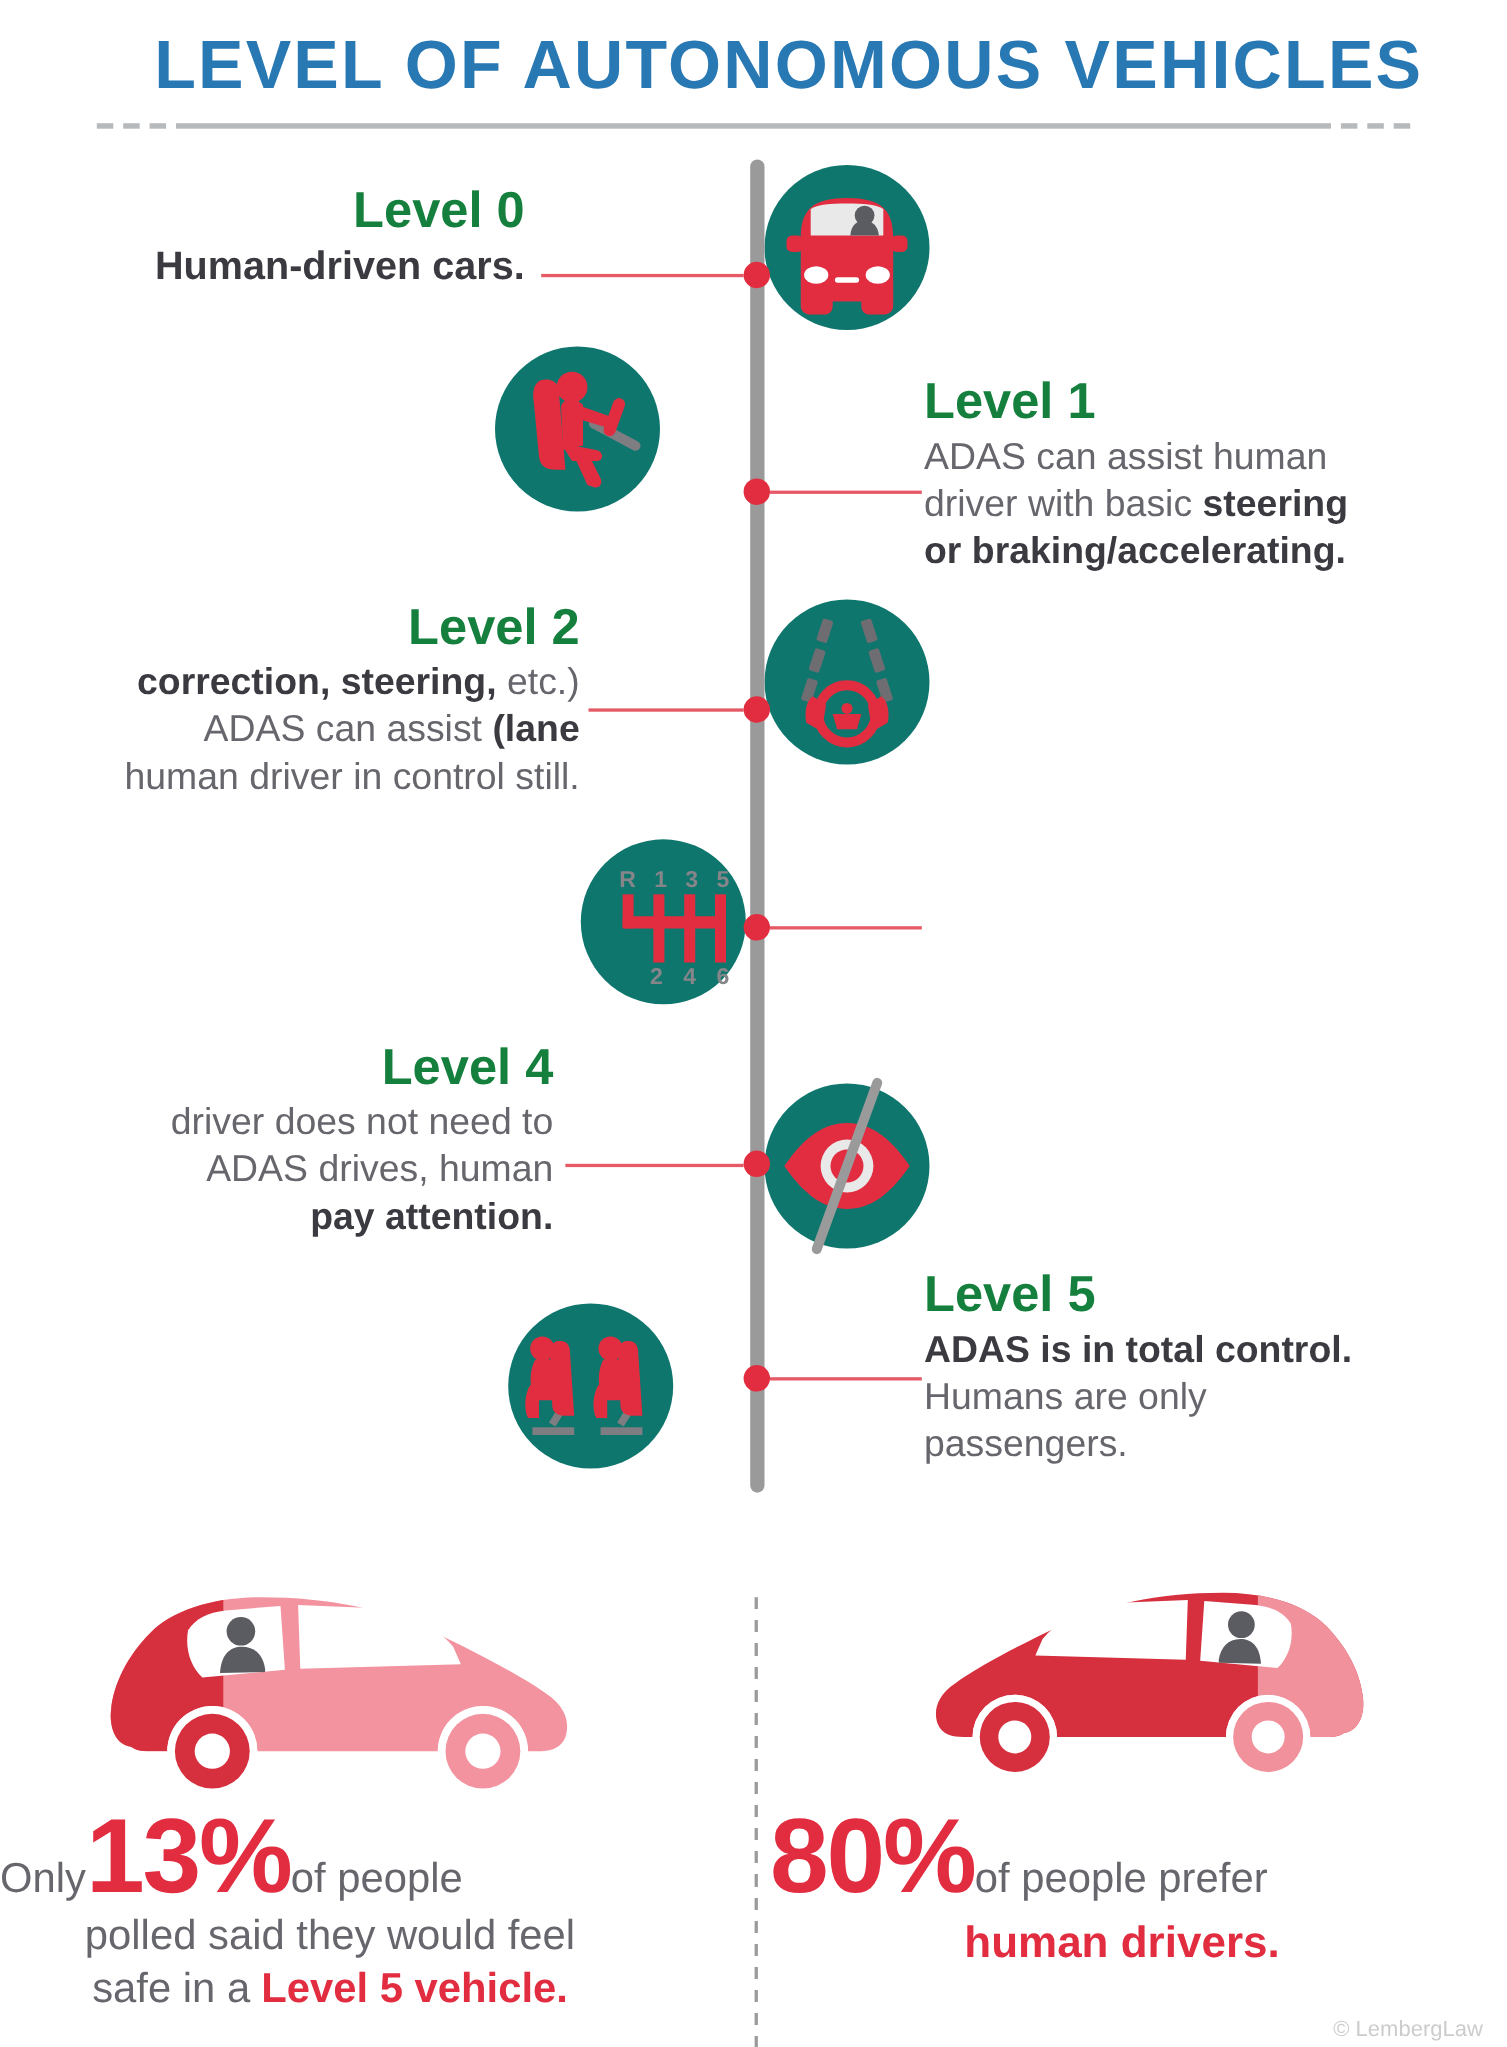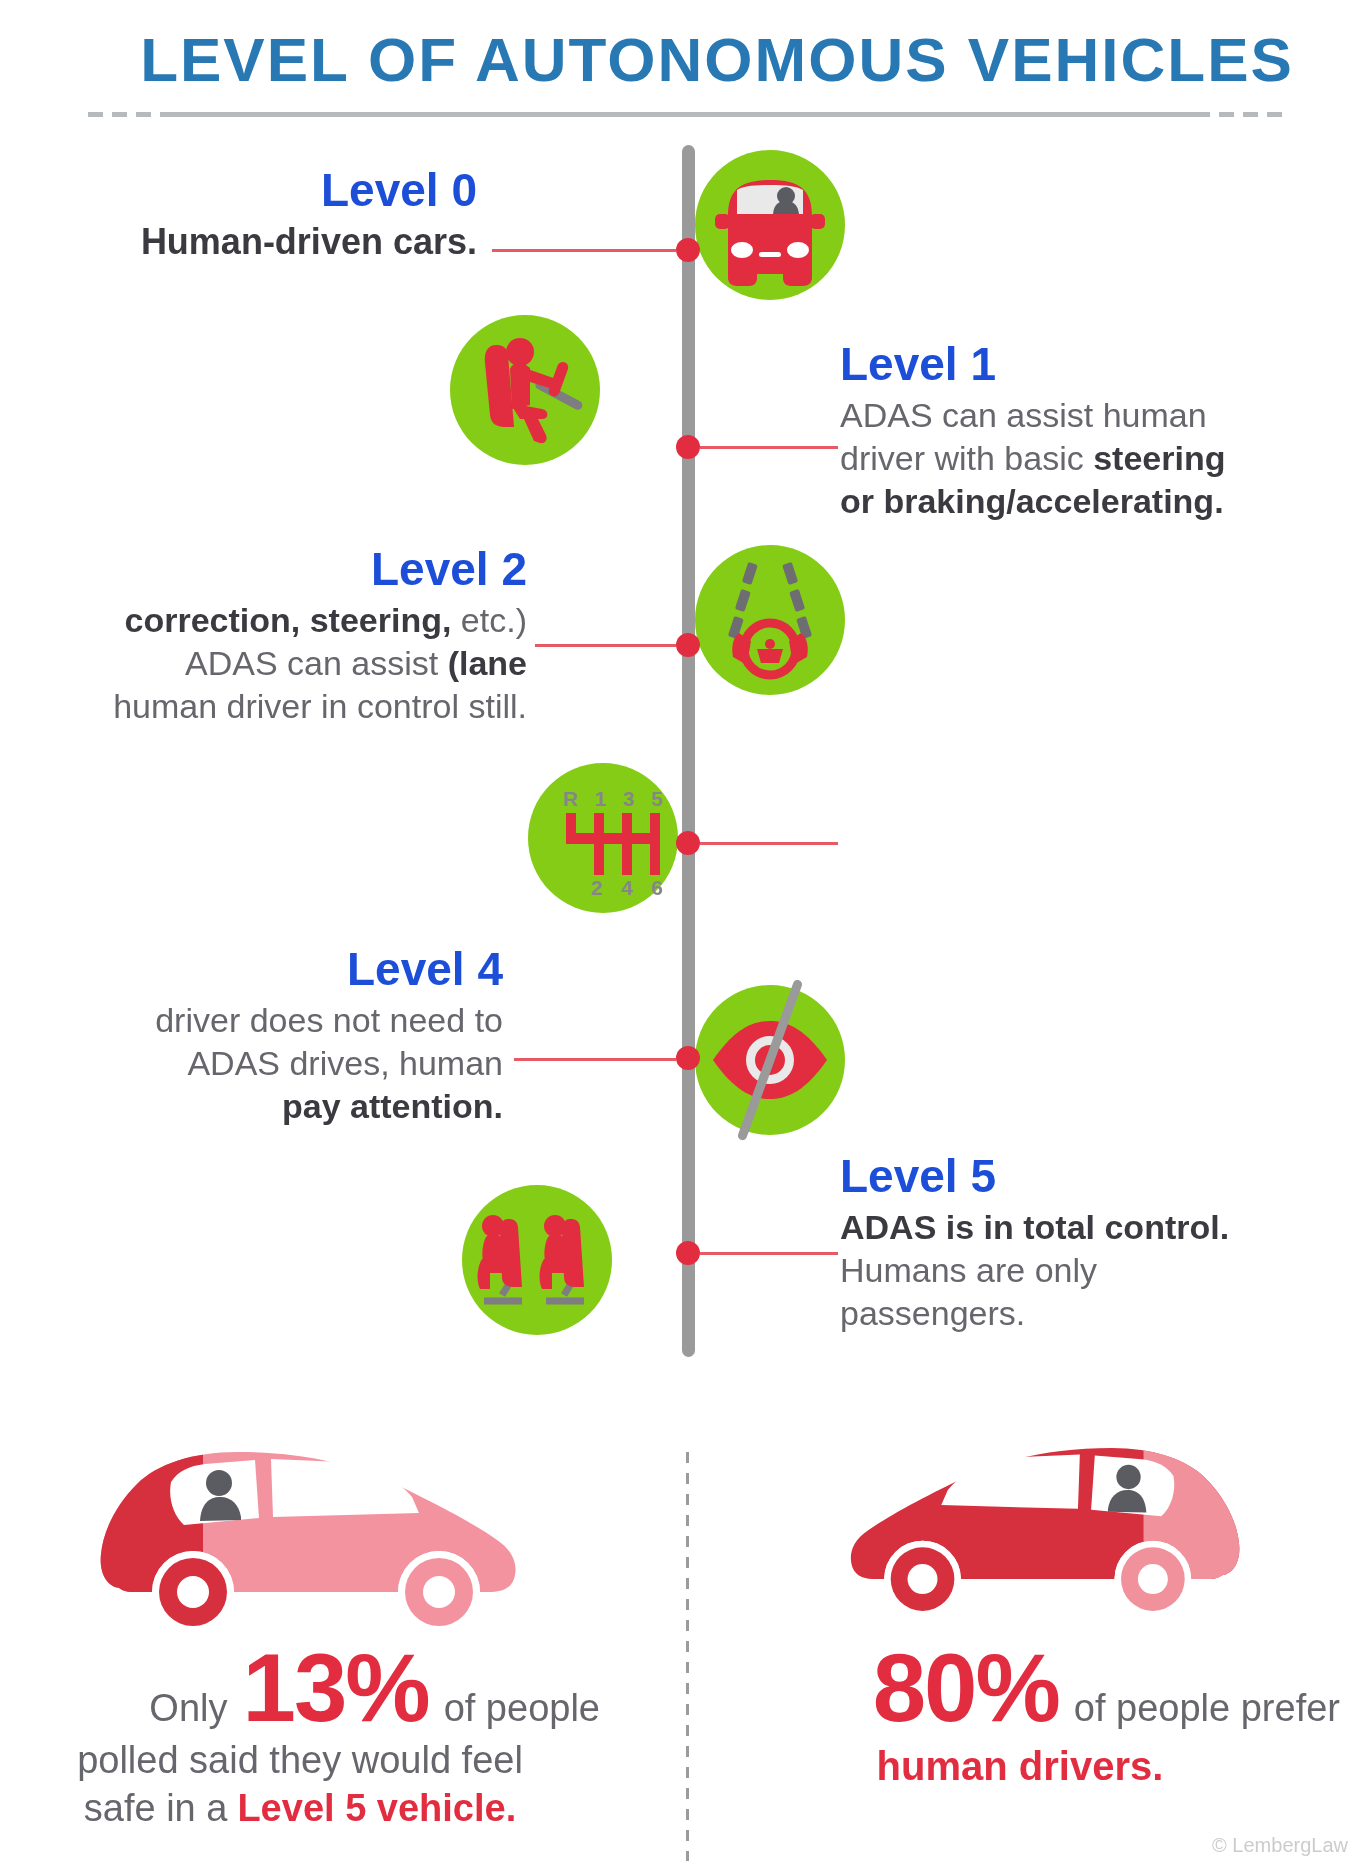--- a/index.html
+++ b/index.html
@@ -6,57 +6,57 @@
   .page{position:relative;width:1370px;height:1861px;background:#fff;overflow:hidden;
         font-family:"Liberation Sans","DejaVu Sans",sans-serif;}
   
   .title{position:absolute;top:24px;left:0;width:100%;margin:0;text-align:center;
          font-size:62px;font-weight:bold;letter-spacing:2px;color:#2878b4;padding-left:32px;}
   .title-rule{position:absolute;top:112px;left:88px;right:88px;height:5px;display:flex;align-items:center;gap:9px;}
   .rule-dash{width:15px;height:5px;background:#b7babc;flex:0 0 auto;}
   .rule-solid{flex:1;height:5px;background:#b7babc;}
   
   .timeline{position:absolute;left:682px;top:145px;width:13px;height:1212px;background:#9a9a9a;border-radius:7px;z-index:2;}
-  .ic{position:absolute;width:150px;height:150px;border-radius:50%;background:#84cc16;z-index:1;text-align:center;}
+  .ic{position:absolute;width:150px;height:150px;border-radius:50%;background:#0f766e;z-index:1;text-align:center;}
   .ic svg{width:150px;height:150px;display:block;overflow:visible;}
   #i0{left:695px;top:150px;}
   #i1{left:450px;top:315px;}
   #i2{left:695px;top:545px;}
   #i3{left:528px;top:763px;}
   #i4{left:695px;top:985px;}
   #i5{left:462px;top:1185px;}
   .connector{position:absolute;height:3px;background:#e55a65;z-index:2;}
   #c0{left:492px;top:249px;width:184px;}
   #c1{left:700px;top:446px;width:138px;}
   #c2{left:535px;top:644px;width:141px;}
   #c3{left:700px;top:842px;width:138px;}
   #c4{left:514px;top:1058px;width:162px;}
   #c5{left:700px;top:1252px;width:138px;}
   .dot{position:absolute;width:24px;height:24px;border-radius:50%;background:#e22d40;z-index:3;}
   #d0{left:676px;top:238px;} #d1{left:676px;top:435px;} #d2{left:676px;top:633px;}
   #d3{left:676px;top:831px;} #d4{left:676px;top:1046px;} #d5{left:676px;top:1241px;}
   
   .lvl{position:absolute;font-size:34px;line-height:43px;color:#66666d;white-space:nowrap;z-index:4;}
   .lvl .b{font-weight:bold;color:#3a3a40;}
-  .lvl-heading{font-size:46px;line-height:52px;font-weight:bold;color:#1d4ed8;margin-bottom:4px;}
+  .lvl-heading{font-size:46px;line-height:52px;font-weight:bold;color:#15803d;margin-bottom:4px;}
   .t-right{text-align:right;}
   #lv0{right:893px;top:164px;}
   #lv0 .lvl-line{font-size:36px;line-height:44px;margin-left:43px;}
   #lv1{left:840px;top:338px;}
   #lv2{right:843px;top:543px;}
   #lv3{left:840px;top:736px;}
   #lv4{right:867px;top:943px;}
   #lv5{left:840px;top:1150px;}
   
   .gear-label{fill:#85858a;font-family:"Liberation Sans","DejaVu Sans",sans-serif;font-size:21px;font-weight:bold;}
   
   .stat{position:absolute;text-align:center;color:#66666d;z-index:4;}
   #stat-left{left:0px;top:1640px;width:600px;}
   #stat-right{left:700px;top:1640px;width:640px;}
-  .stat-row{display:flex;align-items:baseline;justify-content:flex-end;gap:15px;}
+  .stat-row{display:flex;align-items:baseline;justify-content:flex-start;gap:0;}
   .stat-pct{font-size:96px;font-weight:bold;color:#e22d40;line-height:1.0;letter-spacing:-2px;}
   .stat-small{font-size:38px;line-height:48px;}
   .stat-hl{color:#e22d40;font-weight:bold;}
   .gap-r{margin-right:10px;}
   .line2r{margin-top:6px;font-size:40px;}
   .vdivider{position:absolute;left:686px;top:1452px;width:3px;height:409px;
             background:repeating-linear-gradient(to bottom,#9b9b9b 0 11px,transparent 11px 21px);}
   
   .car{position:absolute;z-index:1;}
   #car-left{left:85px;top:1420px;width:440px;height:220px;--body:#f2939f;--front:#d62f3e;}

